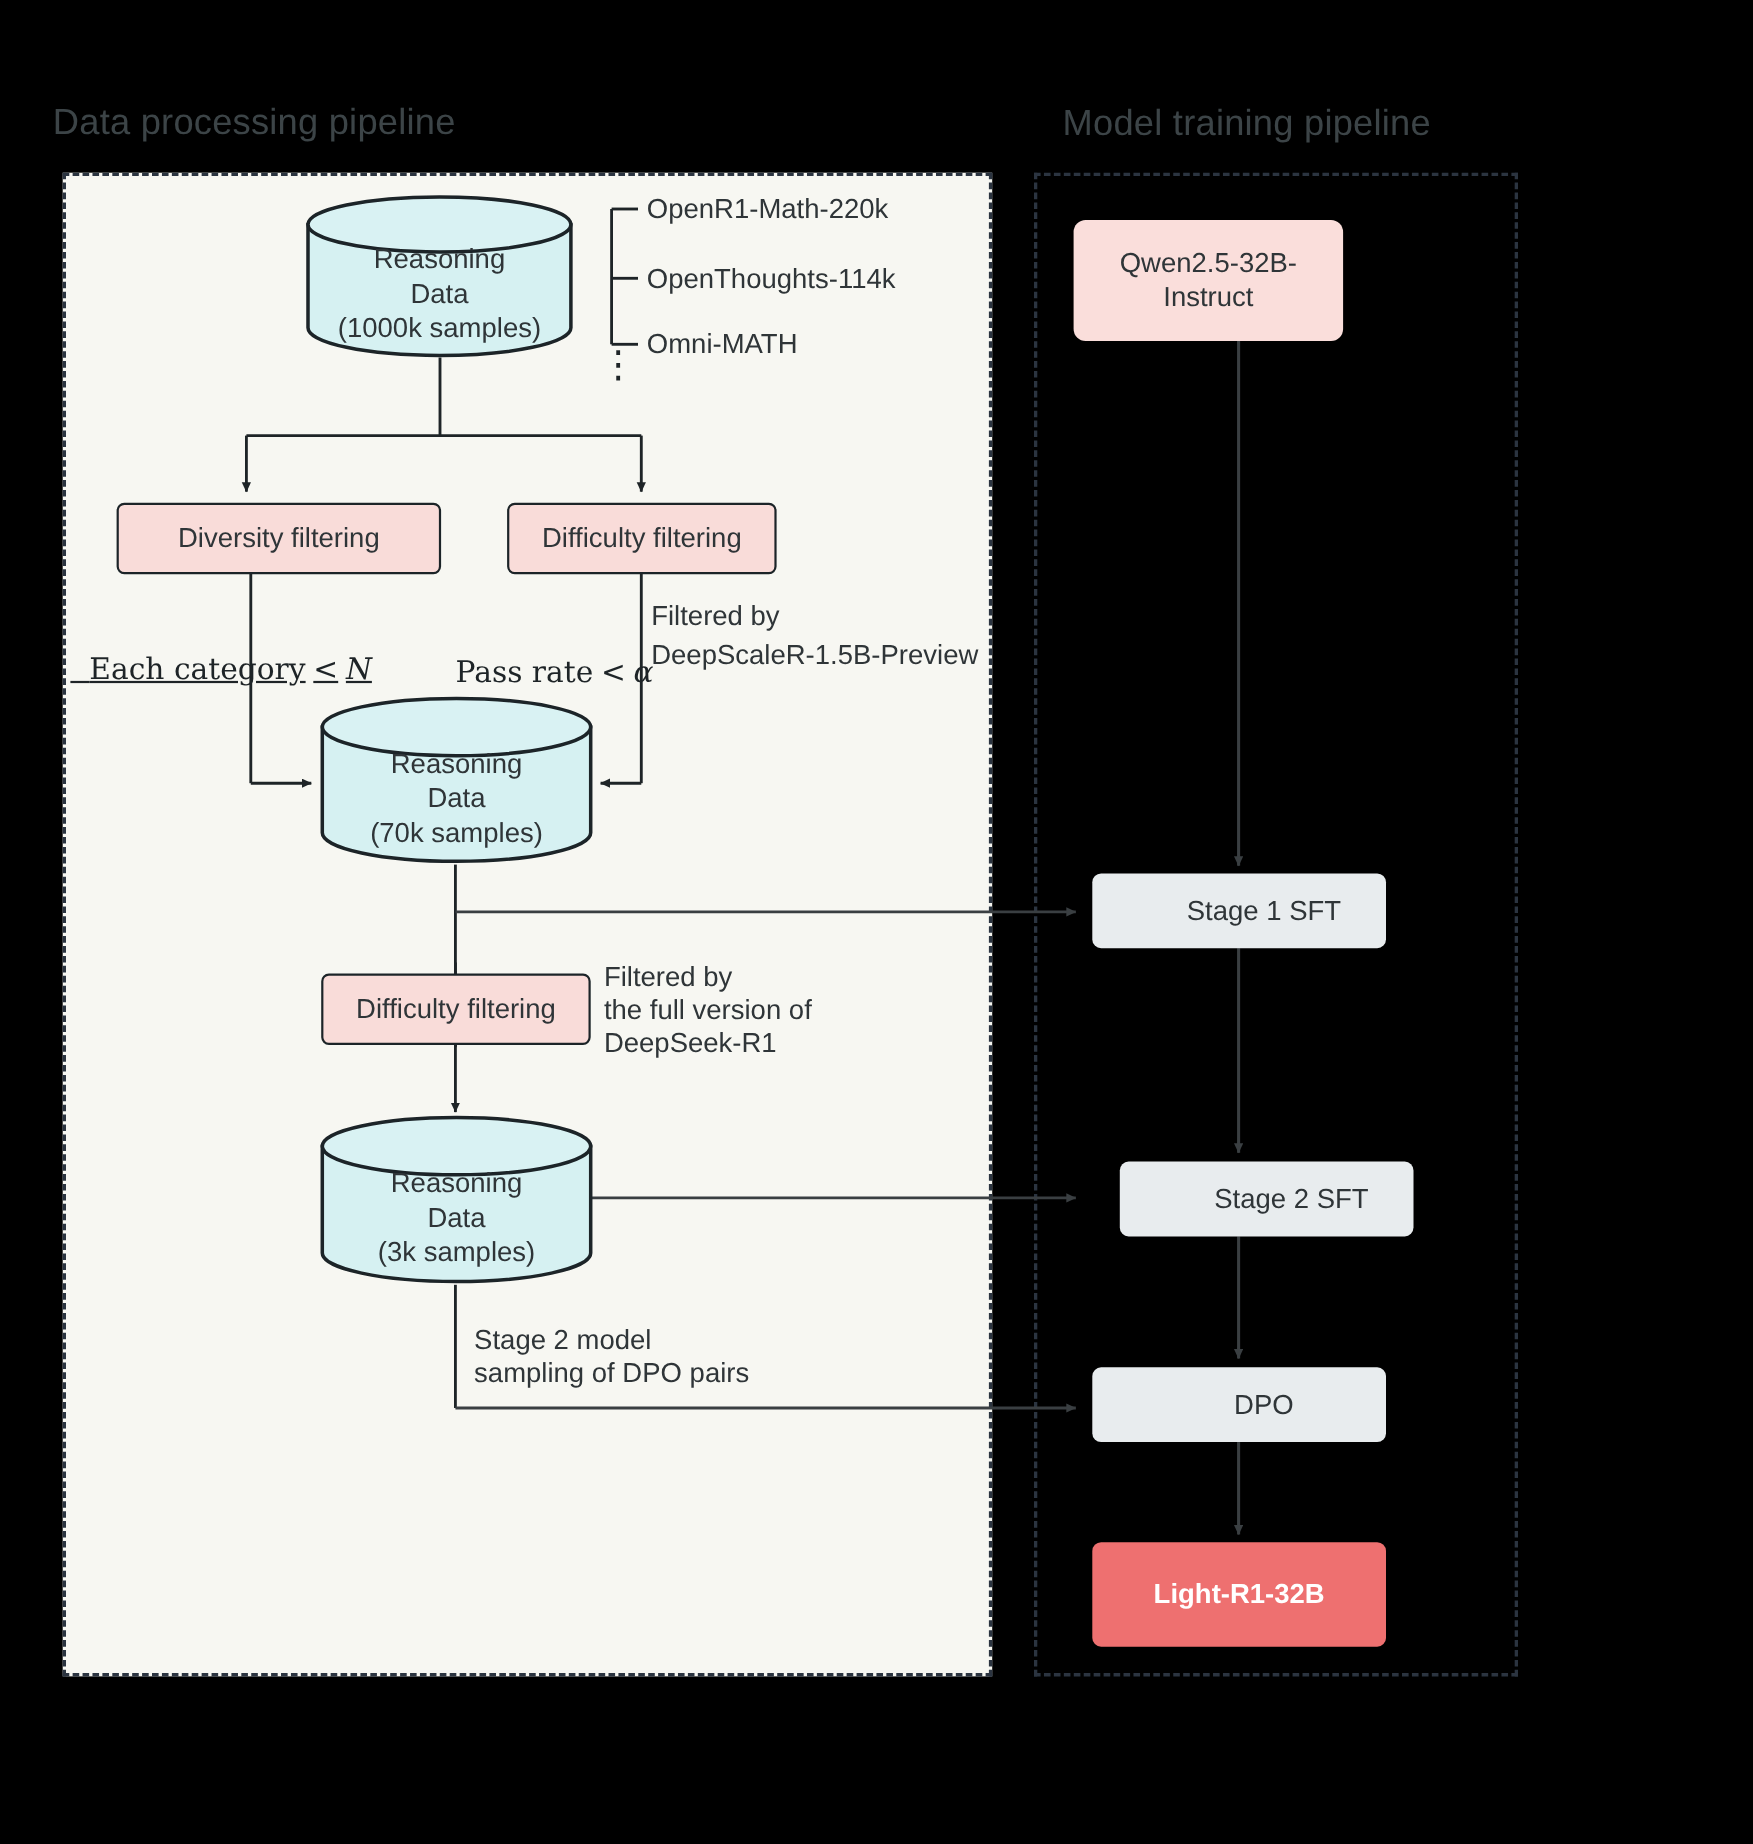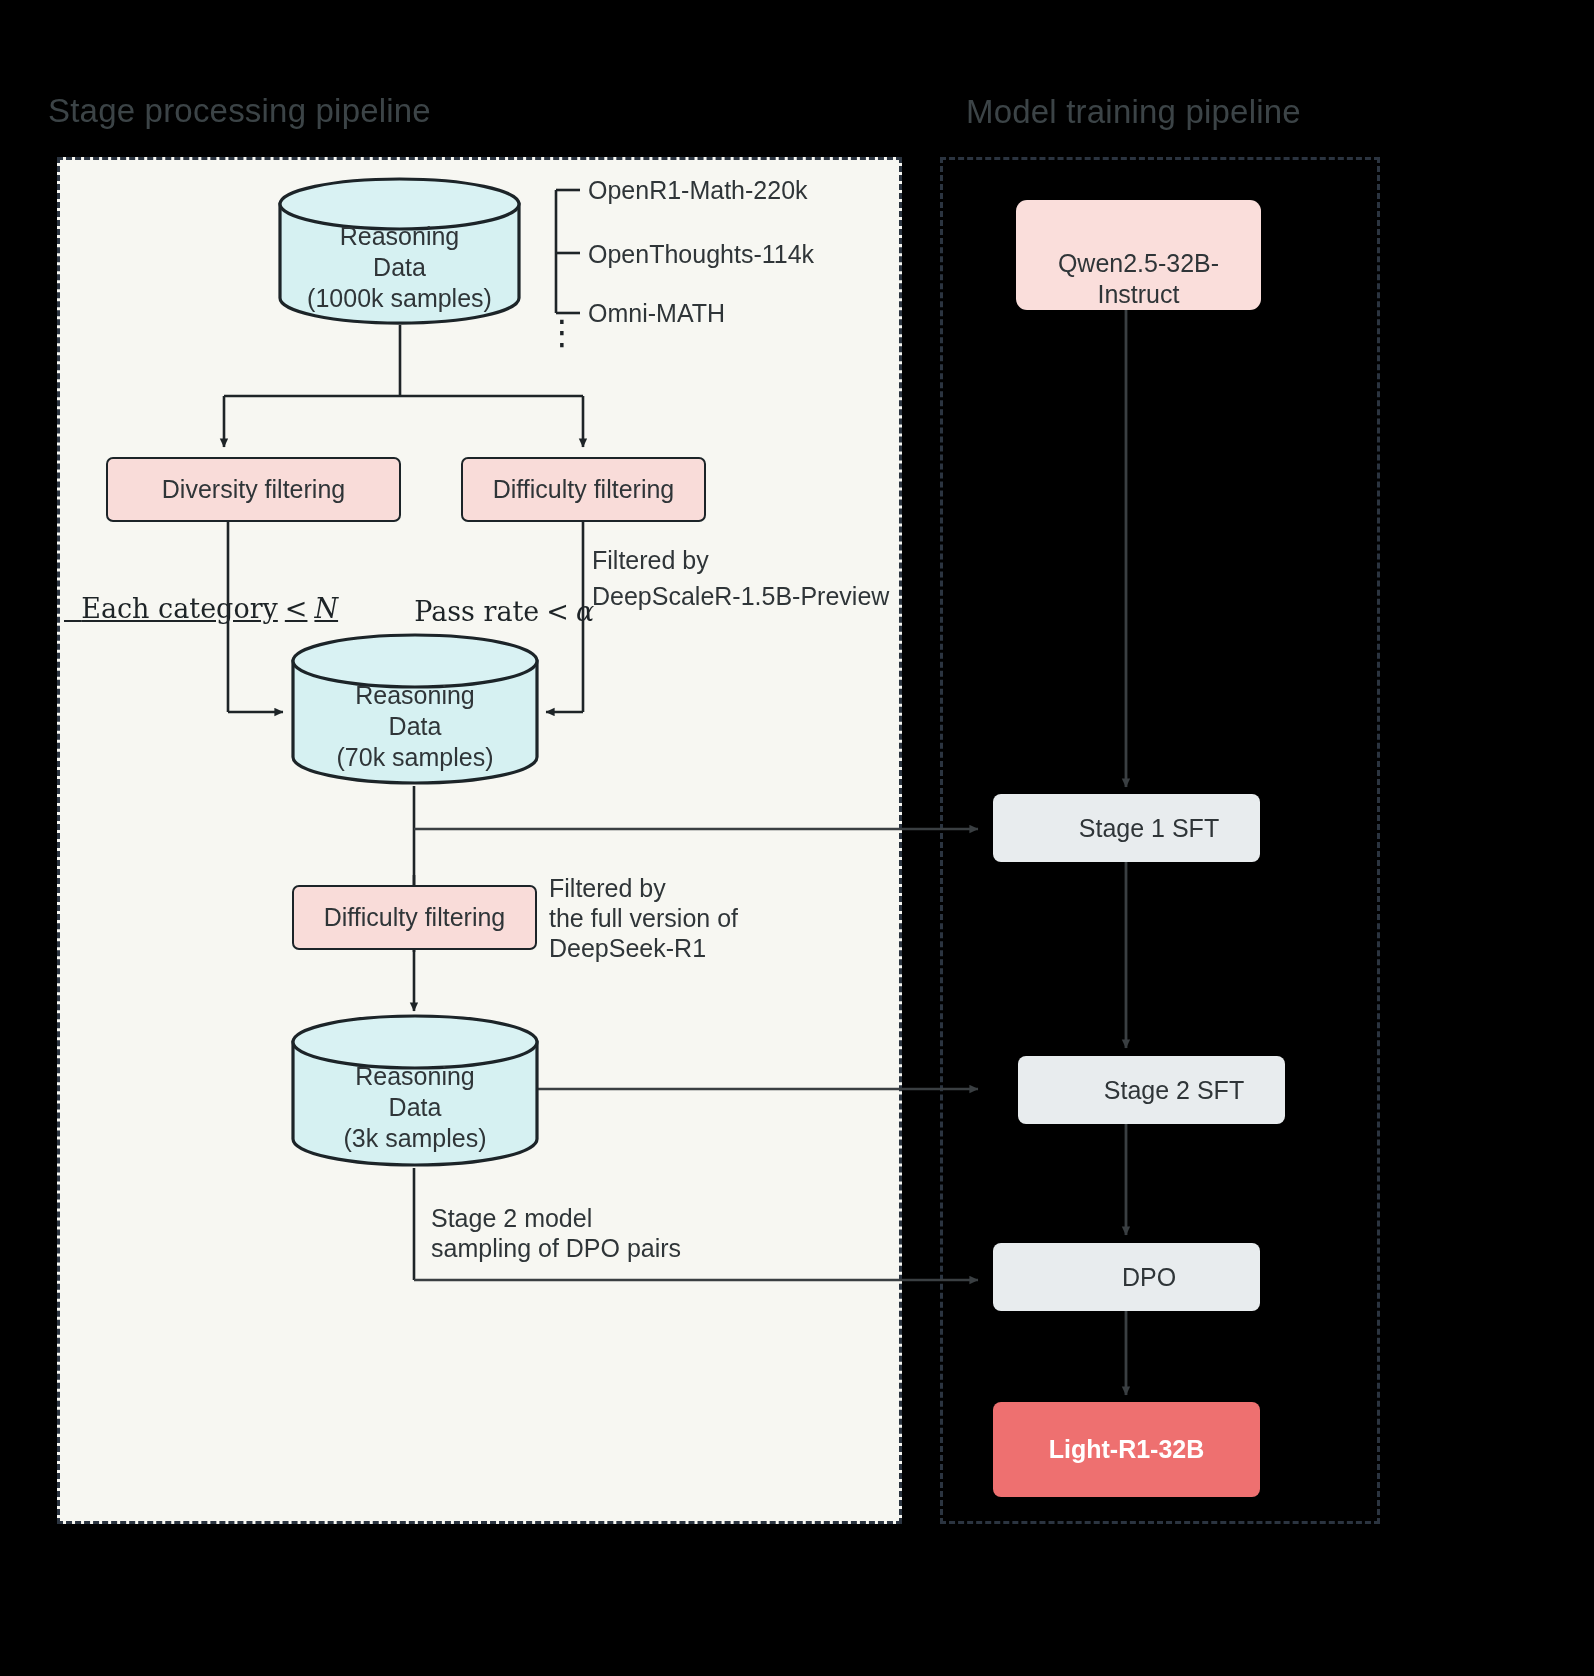--- a/index.html
+++ b/index.html
@@ -30,21 +30,21 @@
   .mathtxt{position:absolute;color:#1e2427;font-size:27px;white-space:pre;
            font-family:"DejaVu Serif","Liberation Serif",serif;}
   .mi{font-style:italic;}
   
   svg.wires{position:absolute;left:0;top:0;width:1594px;height:1676px;overflow:visible;}
   .dots{position:absolute;color:#1e2427;font-size:34px;line-height:12px;text-align:center;}
 </style>
 </head>
 <body>
 
-<div class="abs sec-title" style="left:48px;top:92px;">Stage processing pipeline</div>
+<div class="abs sec-title" style="left:48px;top:92px;">Data processing pipeline</div>
 <div class="abs sec-title" style="left:966px;top:93px;">Model training pipeline</div>
 
 <div class="abs panel panel-left" style="left:57px;top:157px;width:845px;height:1367px;"></div>
 <div class="abs panel panel-right" style="left:940px;top:157px;width:440px;height:1367px;"></div>
 
 <svg class="wires">
   <defs>
     <marker id="ah" markerWidth="11" markerHeight="11" refX="8.6" refY="4.2" orient="auto" markerUnits="userSpaceOnUse">
       <path d="M0,0 L9,4.2 L0,8.4 z" fill="#3a3f42"></path>
     </marker>
@@ -161,21 +161,21 @@
   <div class="cyl-label" style="top:48px;">
     <div>Reasoning</div>
     <div>Data</div>
     <div>(3k samples)</div>
   </div>
 </div>
 
 <div class="txt" style="left:431px;top:1203px;">Stage 2 model</div>
 <div class="txt" style="left:431px;top:1233px;">sampling of DPO pairs</div>
 
-<div class="box box-pink-soft" style="left:1016px;top:200px;width:245px;height:110px;white-space:pre-line;align-items:flex-end;">
+<div class="box box-pink-soft" style="left:976px;top:200px;width:245px;height:110px;white-space:pre-line;">
   <span>Qwen2.5-32B-
 Instruct</span>
 </div>
 <div class="box box-gray" style="left:993px;top:794px;width:267px;height:68px;">
   <span>Stage 1 SFT</span>
 </div>
 <div class="box box-gray" style="left:993px;top:1056px;width:267px;height:68px;margin-left:25px;">
   <span>Stage 2 SFT</span>
 </div>
 <div class="box box-gray" style="left:993px;top:1243px;width:267px;height:68px;">

